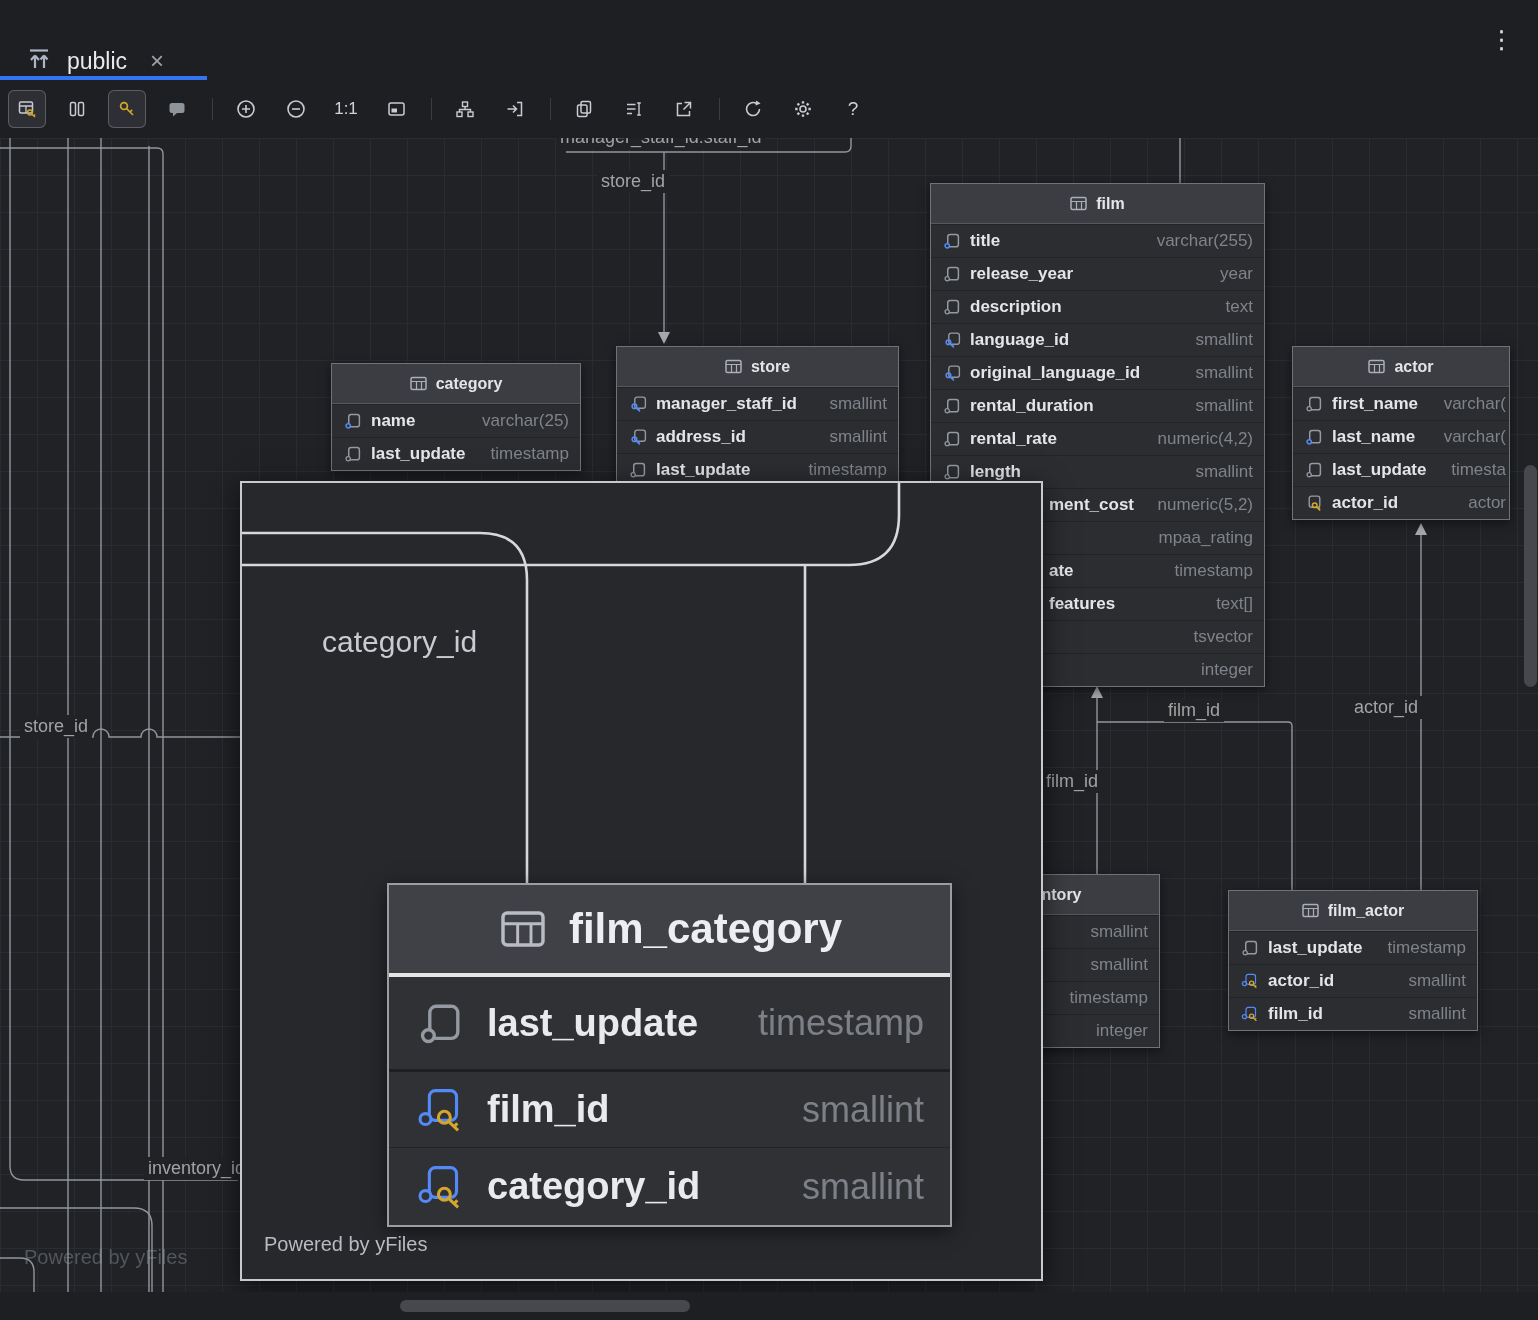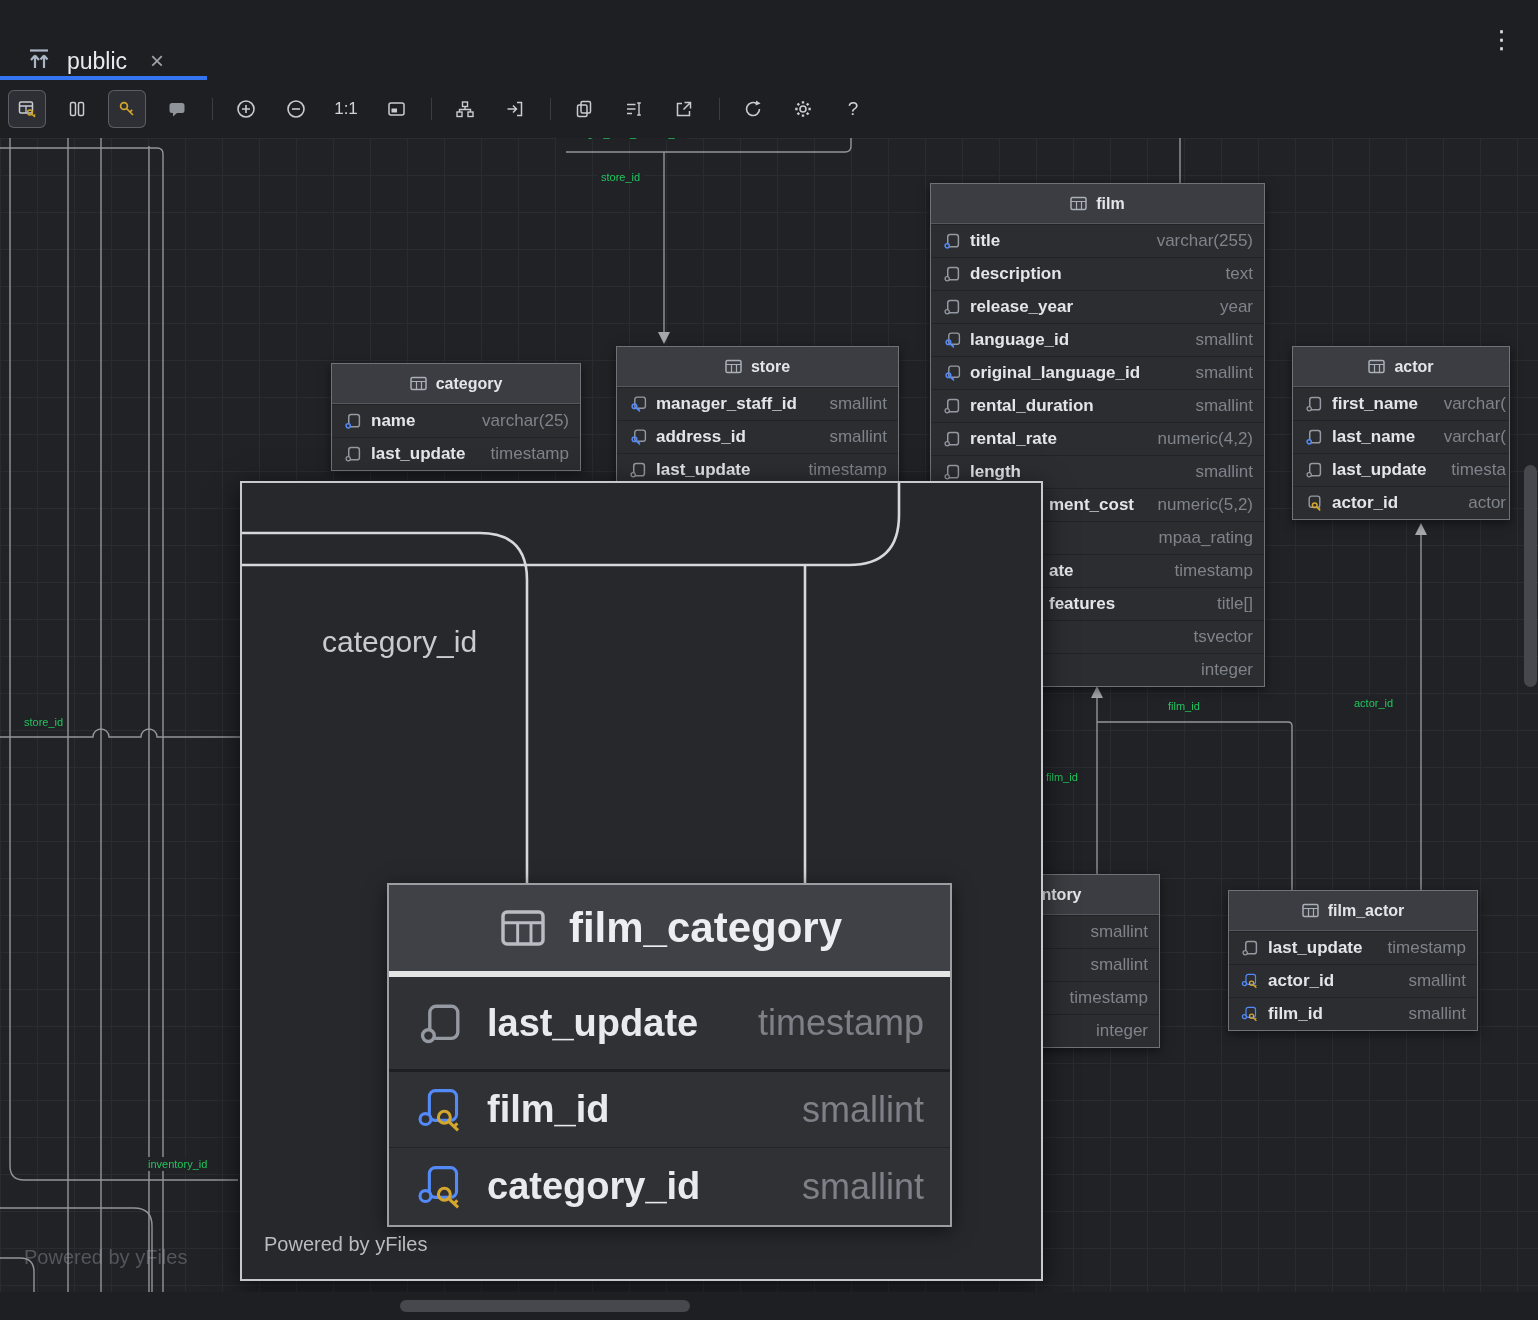--- a/index.html
+++ b/index.html
@@ -42,31 +42,31 @@
   .row { height:33px; display:flex; align-items:center; gap:8px; padding:0 11px;
          border-top:1px solid rgba(0,0,0,.22); white-space:nowrap; overflow:hidden; font-size:17px; }
   .row:first-of-type { border-top:none; }
   .row .nm { color:#e3e5e9; font-weight:bold; }
   .row .tp { margin-left:auto; color:#7f838a; }
   .row .cicon { display:flex; width:20px; justify-content:center; flex:0 0 auto; }
   .node.film  .row.peek { padding-left:118px; }
   .node.inventory .row.peek { padding-left:126px; }
   .node.actor .row { padding-right:3px; }
 
-  .elabel { position:absolute; z-index:3; color:#22c55e; font-size:11px; background:#202226;
+  .elabel { position:absolute; z-index:3; color:#a3a3a3; font-size:18px; background:#202226;
             padding:1px 4px; white-space:nowrap; }
 
   
   .magnifier { position:absolute; left:240px; top:343px; width:803px; height:800px; z-index:10;
                background:#26282c; border:2px solid #c7c9cd; box-shadow:0 6px 26px rgba(0,0,0,.6); }
   .mag-edges { position:absolute; left:0; top:0; }
   .mag-label { position:absolute; left:80px; top:142px; font-size:30px; color:#c9cbd0; }
   .mag-node { position:absolute; left:145px; top:400px; width:565px; background:#2f3135;
               border:2px solid #9a9da2; box-shadow:0 4px 18px rgba(0,0,0,.55); }
-  .mag-header { height:92px; background:#3f4146; border-bottom:6px solid #e5e5e5;
+  .mag-header { height:92px; background:#3f4146; border-bottom:4px solid #e5e5e5;
                 display:flex; align-items:center; justify-content:center; gap:20px;
                 color:#eceef1; font-size:42px; font-weight:bold; }
   .mag-row { height:78px; display:flex; align-items:center; gap:20px; padding:0 26px; white-space:nowrap; }
   .mag-row.tall { height:92px; }
   .mag-row.keysep { border-top:3px solid #1d1f22; }
   .mag-row + .mag-row:not(.keysep){ border-top:1px solid rgba(0,0,0,.25); }
   .mnm { color:#e8eaed; font-size:38px; font-weight:bold; }
   .mtp { margin-left:auto; color:#7d8187; font-size:36px; }
   .mag-cicon { display:flex; width:52px; justify-content:center; flex:0 0 auto; }
   .mag-powered { position:absolute; left:22px; top:750px; font-size:20px; color:#b9bbc0; }
@@ -274,32 +274,32 @@
           <span class="nm">title</span>
           <span class="tp">varchar(255)</span>
         </div>
         <div class="row">
           <span class="cicon">
             <svg width="16" height="16" viewBox="0 0 15 15">
               <rect x="3.5" y="1.5" width="10" height="11.5" rx="2.2" fill="none" stroke="#9599a1" stroke-width="1.4"></rect>
               <circle cx="3" cy="12" r="2" fill="#2b2d31" stroke="#9599a1" stroke-width="1.2"></circle>
             </svg>
           </span>
+          <span class="nm">release_year</span>
+          <span class="tp">year</span>
+        </div>
+        <div class="row">
+          <span class="cicon">
+            <svg width="16" height="16" viewBox="0 0 15 15">
+              <rect x="3.5" y="1.5" width="10" height="11.5" rx="2.2" fill="none" stroke="#9599a1" stroke-width="1.4"></rect>
+              <circle cx="3" cy="12" r="2" fill="#2b2d31" stroke="#9599a1" stroke-width="1.2"></circle>
+            </svg>
+          </span>
           <span class="nm">description</span>
           <span class="tp">text</span>
-        </div>
-        <div class="row">
-          <span class="cicon">
-            <svg width="16" height="16" viewBox="0 0 15 15">
-              <rect x="3.5" y="1.5" width="10" height="11.5" rx="2.2" fill="none" stroke="#9599a1" stroke-width="1.4"></rect>
-              <circle cx="3" cy="12" r="2" fill="#2b2d31" stroke="#9599a1" stroke-width="1.2"></circle>
-            </svg>
-          </span>
-          <span class="nm">release_year</span>
-          <span class="tp">year</span>
         </div>
         <div class="row">
           <span class="cicon">
             <svg width="17" height="16" viewBox="0 0 16 15">
               <rect x="4.5" y="1" width="10" height="10.5" rx="2.2" fill="none" stroke="#9599a1" stroke-width="1.3"></rect>
               <circle cx="4.2" cy="9.6" r="2.2" fill="none" stroke="#548af7" stroke-width="1.4"></circle>
               <path d="M5.8 11.2 L9.4 14.6 M7.8 13.2 l1.4 -1.5" stroke="#548af7" stroke-width="1.4" fill="none"></path>
             </svg>
           </span>
           <span class="nm">language_id</span>
@@ -353,21 +353,21 @@
         <div class="row peek">
           <span class="nm"></span>
           <span class="tp">mpaa_rating</span>
         </div>
         <div class="row peek">
           <span class="nm">ate</span>
           <span class="tp">timestamp</span>
         </div>
         <div class="row peek">
           <span class="nm">features</span>
-          <span class="tp">title[]</span>
+          <span class="tp">text[]</span>
         </div>
         <div class="row peek">
           <span class="nm"></span>
           <span class="tp">tsvector</span>
         </div>
         <div class="row peek">
           <span class="nm"></span>
           <span class="tp">integer</span>
         </div>
       </div>

